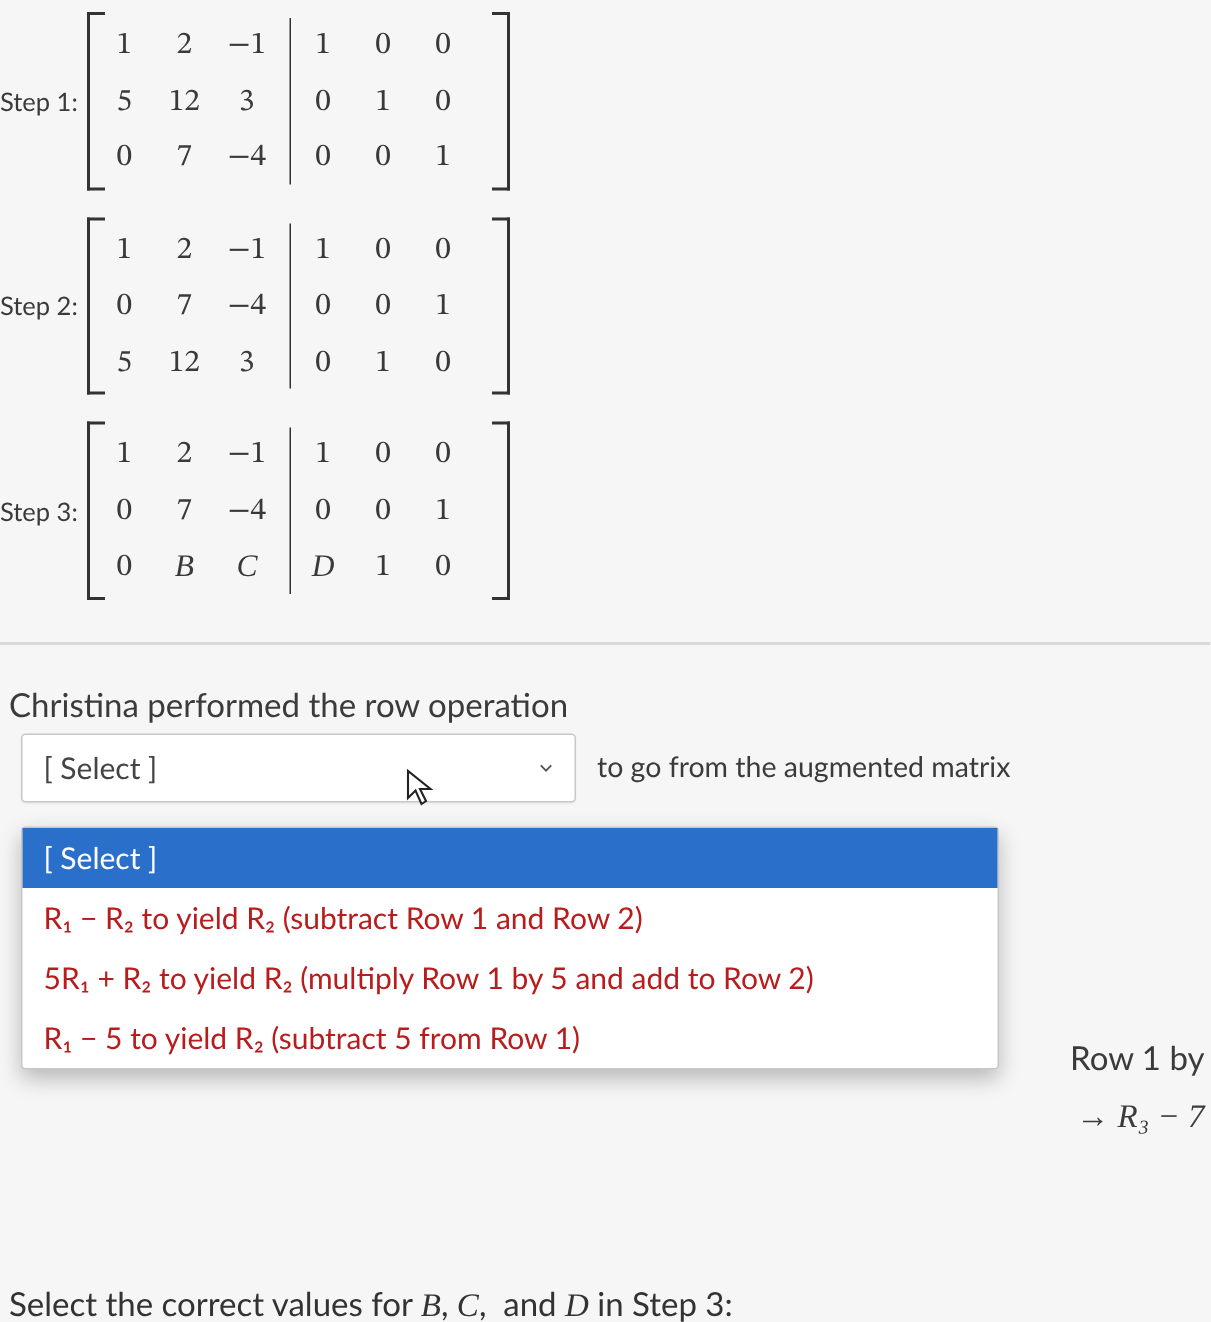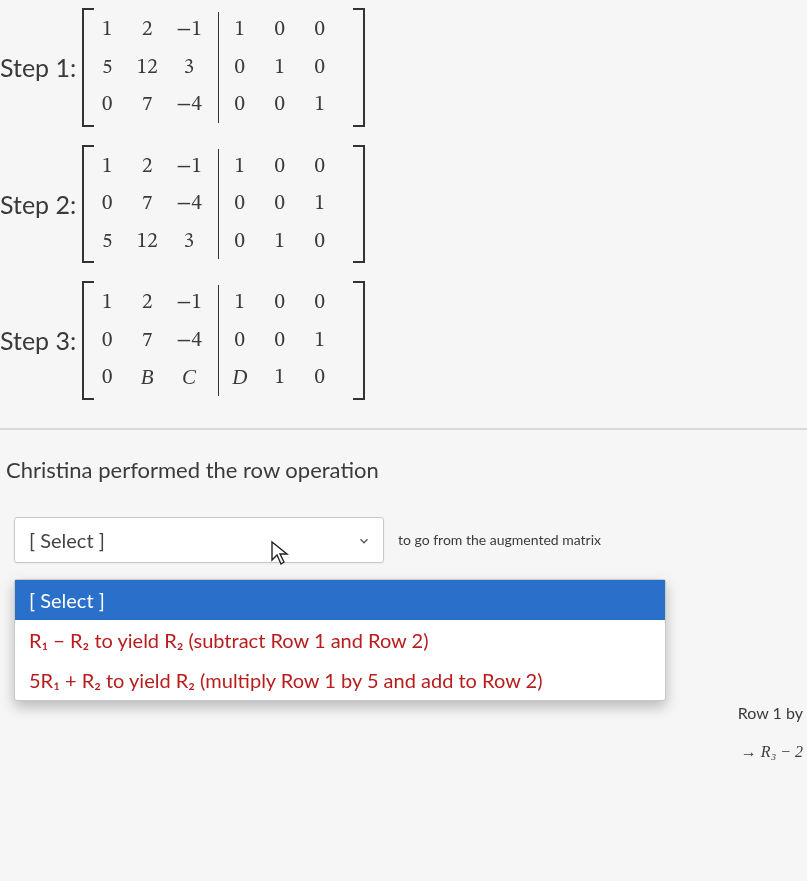--- a/index.html
+++ b/index.html
@@ -11,21 +11,21 @@
     background: #f5f6f5;
     width: 807px;
     overflow: hidden;
   }
   .step-row {
     display: flex;
     align-items: center;
     margin: 8px 0 18px 0;
   }
   .step-label {
-    font-size: 25px;
+    font-size: 17px;
     margin-right: 6px;
     white-space: nowrap;
   }
   .matrix {
     display: inline-flex;
     align-items: stretch;
     font-family: "Cambria Math", "STIX Two Math", "Times New Roman", serif;
     font-size: 21px;
     line-height: 1.5;
   }
@@ -54,21 +54,21 @@
     border: none;
     border-top: 2px solid #d9dbd9;
     margin: 28px 0 26px 0;
   }
   .question-area {
     padding: 0 4px;
   }
   .qline {
     font-size: 22px;
     color: #3b3b3b;
-    margin: 4px 0 34px 2px;
+    margin: 4px 0 6px 2px;
   }
   .select-row {
     display: flex;
     align-items: center;
     gap: 14px;
     margin-left: 10px;
   }
   .select-box {
     position: relative;
     width: 340px;
@@ -84,21 +84,21 @@
     box-shadow: 0 1px 2px rgba(0,0,0,0.05);
   }
   .chev {
     position: absolute;
     right: 12px;
     top: 50%;
     transform: translateY(-50%);
     color: #666;
   }
   .after-select {
-    font-size: 14px;
+    font-size: 19px;
     color: #3b3b3b;
     white-space: nowrap;
   }
   .dropdown {
     position: absolute;
     left: 10px;
     top: 62px;
     width: 650px;
     background: #fff;
     border: 1px solid #c7c9c7;
@@ -116,23 +116,24 @@
   .dropdown .opt.selected {
     background: #2a6fc9;
     color: #fff;
   }
   .select-wrap {
     position: relative;
   }
   .bg-text {
     position: absolute;
     right: 0;
-    font-size: 16px;
+    font-size: 22px;
     color: #3b3b3b;
     white-space: nowrap;
+    margin-top: 16px;
   }
   .bg-text.row1by { top: 186px; }
   .bg-text.r3line { top: 226px; font-family: "Cambria Math","Times New Roman",serif; font-style: italic;}
   .final-line {
     font-size: 22px;
     color: #333;
     margin: 30px 0 0 2px;
   }
   .ital { font-style: italic; font-family: "Cambria Math","Times New Roman",serif;}
   .cursor {
@@ -257,26 +258,27 @@
         <span class="cursor">
           <svg width="20" height="26" viewBox="0 0 20 26">
               <path d="M2 2 L2 20 L7 15 L11 24 L14 22 L10 14 L17 14 Z" fill="#fff" stroke="#222" stroke-width="1.4"></path>
             </svg>
         </span>
       </div>
       <span class="after-select">to go from the augmented matrix</span>
     </div>
 
     <span class="bg-text row1by">Row 1 by </span>
-    <span class="bg-text r3line"> → R₃ − 2</span>
+    <span class="bg-text r3line"> → R₃ − 7</span>
 
     <div class="dropdown">
       <div class="opt selected">[ Select ]</div>
       <div class="opt">R₁ − R₂ to yield R₂ (subtract Row 1 and Row 2)</div>
       <div class="opt">5R₁ + R₂ to yield R₂ (multiply Row 1 by 5 and add to Row 2)</div>
+      <div class="opt">R₁ − 5 to yield R₂ (subtract 5 from Row 1)</div>
     </div>
 
   </div>
 
   <div style="height:290px"></div>
 
   <div class="final-line">
     Select the correct values for <span class="ital">B</span>, <span class="ital">C</span>,&nbsp; and <span class="ital">D</span> in Step 3:
   </div>
 

